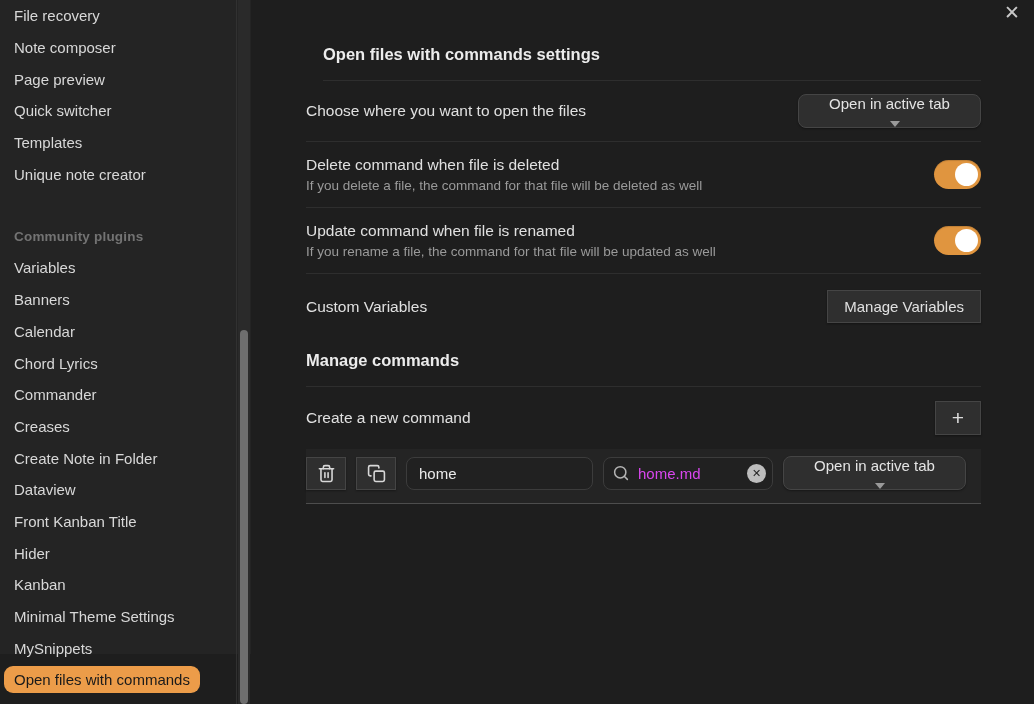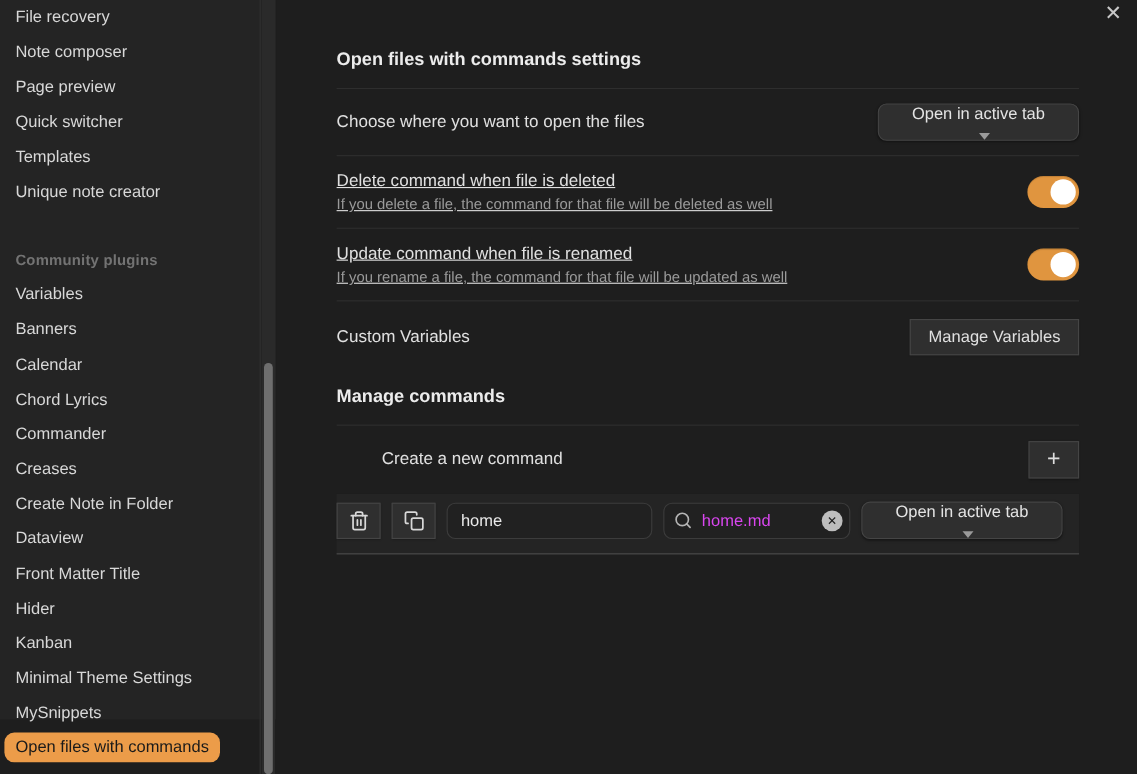--- a/index.html
+++ b/index.html
@@ -32,26 +32,26 @@
   .sidebar-item.selected{background:var(--accent);color:#1a1a1a;height:27px;margin-top:2px;margin-bottom:16px;font-weight:500;}
   .nav-section-label{margin:30px 0 0 14px;height:32px;display:flex;align-items:center;
     font-size:13.5px;font-weight:700;color:#737373;letter-spacing:.2px;}
 
   
   .main{position:absolute;left:251px;top:0;width:783px;height:704px;background:var(--bg-main);
     padding:0 53px 0 55px;}
   .close-btn{position:absolute;top:1px;right:11px;width:22px;height:22px;display:flex;align-items:center;
     justify-content:center;font-size:19px;color:#c8c8c8;cursor:pointer;}
   .section-heading{font-size:16.5px;font-weight:700;color:var(--text-head);}
-  .heading-1{padding:45px 0 16px;border-bottom:1px solid var(--divider);}
+  .heading-1{padding:45px 0 16px;border-bottom:1px solid var(--divider);margin-left:17px;}
   .heading-2{padding:14px 0 16px;border-bottom:1px solid var(--divider);}
   .setting-item{display:flex;align-items:center;justify-content:space-between;gap:28px;
     padding:13px 0;border-bottom:1px solid var(--divider);}
   .setting-item.no-border{border-bottom:none;}
-  .setting-item.tall{padding:14px 0;text-decoration:underline;}
+  .setting-item.tall{padding:14px 0;}
   .setting-name{font-size:15.5px;color:var(--text);}
   .setting-desc{font-size:13.5px;color:var(--text-muted);margin-top:4px;}
 
   
   .btn{display:flex;align-items:center;justify-content:center;height:33px;background:var(--bg-btn);
     border:1px solid var(--border-btn);border-radius:0;color:var(--text);font-size:15px;
     box-shadow:0 1px 2px rgba(0,0,0,.35);cursor:pointer;}
   .btn.text-btn{padding:0 16px;}
   .btn.plus-btn{width:46px;height:34px;font-size:21px;font-weight:300;color:#dcdcdc;}
   .btn.icon-btn{width:40px;}
@@ -96,21 +96,21 @@
       <div class="nav-section-label">Community plugins</div>
       <div>
           <div class="sidebar-item">Variables</div>
           <div class="sidebar-item">Banners</div>
           <div class="sidebar-item">Calendar</div>
           <div class="sidebar-item">Chord Lyrics</div>
           <div class="sidebar-item">Commander</div>
           <div class="sidebar-item">Creases</div>
           <div class="sidebar-item">Create Note in Folder</div>
           <div class="sidebar-item">Dataview</div>
-          <div class="sidebar-item">Front Matter Title</div>
+          <div class="sidebar-item">Front Kanban Title</div>
           <div class="sidebar-item">Hider</div>
           <div class="sidebar-item">Kanban</div>
           <div class="sidebar-item">Minimal Theme Settings</div>
           <div class="sidebar-item">MySnippets</div>
           <div class="sidebar-item selected">Open files with commands</div>
         </div>
     </div>
     <div class="sidebar-border"></div>
     <div class="scroll-track"></div>
     <div class="scroll-thumb"></div>
@@ -150,21 +150,21 @@
       </div>
     </div>
 
     <div class="setting-item no-border" style="padding:16px 0 14px;">
       <div class="setting-name">Custom Variables</div>
       <button class="btn text-btn">Manage Variables</button>
     </div>
 
     <div class="section-heading heading-2">Manage commands</div>
 
-    <div class="setting-item no-border" style="padding:14px 0 8px;margin-left:41px;">
+    <div class="setting-item no-border" style="padding:14px 0 8px;">
       <div class="setting-name">Create a new command</div>
       <button class="btn plus-btn">+</button>
     </div>
 
     <div class="commands-box">
       <div class="command-row">
         <button class="btn icon-btn">
           <span>
             <svg width="19" height="19" viewBox="0 0 24 24" fill="none" stroke="#d8d8d8" stroke-width="2" stroke-linecap="round" stroke-linejoin="round">
               <path d="M3 6h18"></path>

